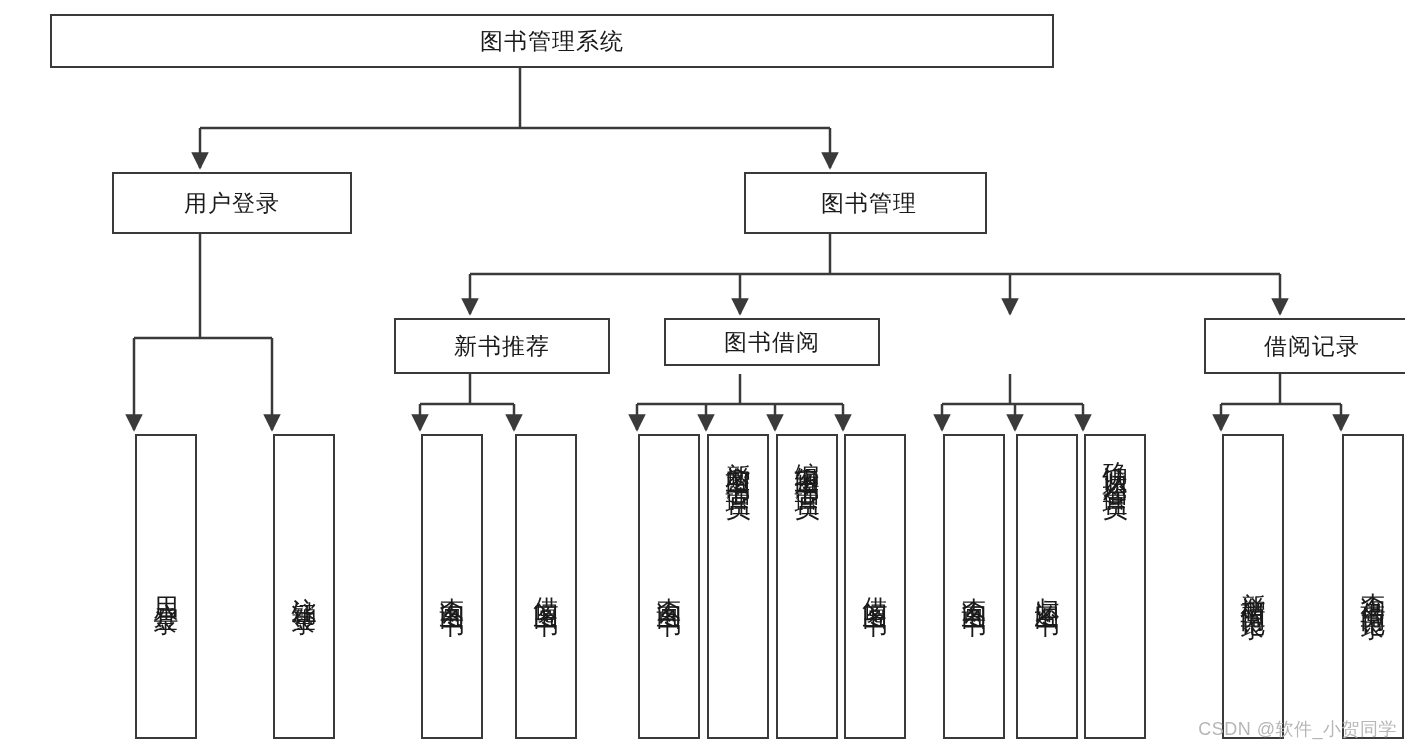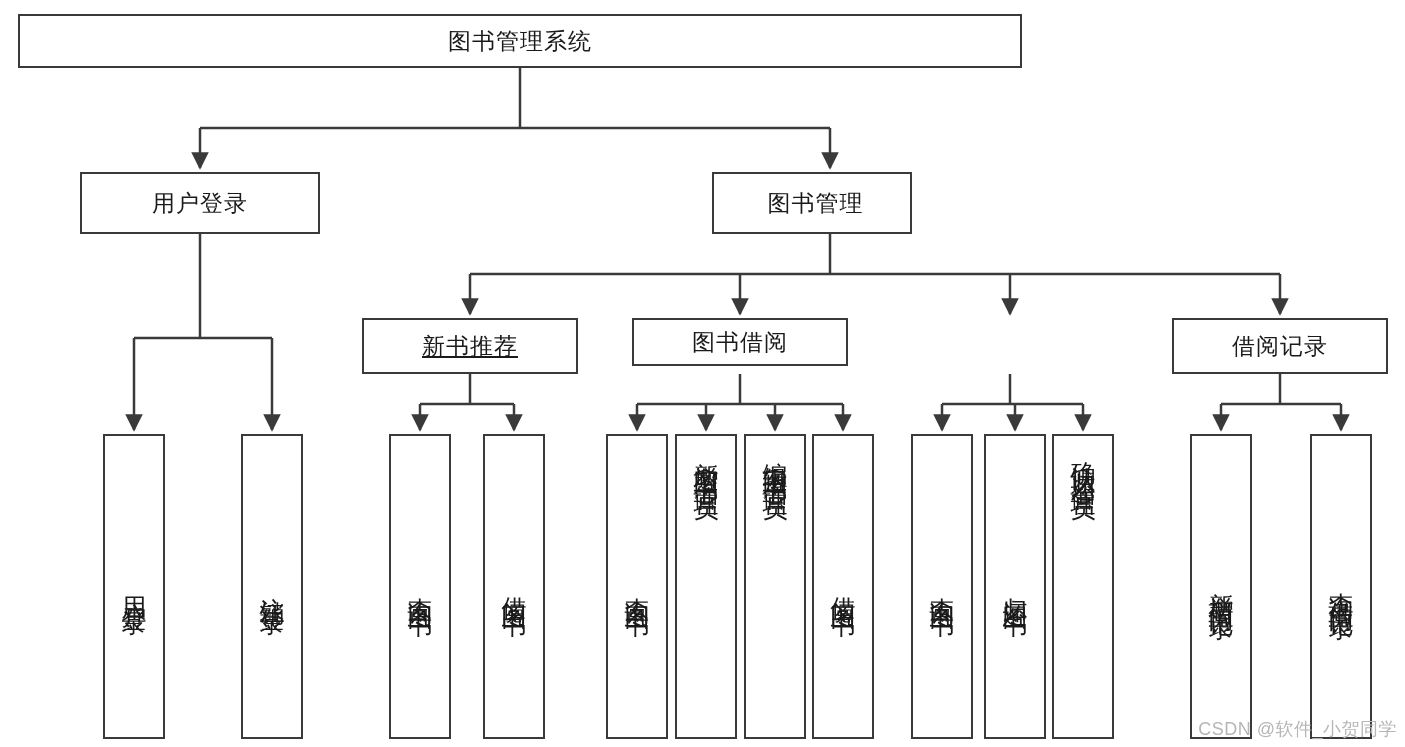--- a/index.html
+++ b/index.html
@@ -29,20 +29,21 @@
   .node {
     position: absolute;
     box-sizing: border-box;
     background: #ffffff;
     border: 2px solid #3a3a3a;
     display: flex;
     align-items: center;
     justify-content: center;
     color: #1a1a1a;
     z-index: 2;
+    margin-left: 32px;
   }
   .node .label {
     display: block;
     text-align: center;
     line-height: 1.15;
     white-space: nowrap;
   }
   
   .node.h .label {
     font-size: 23px;
@@ -138,25 +139,25 @@
     </g>
   </svg>
 
   <div class="node h" style="left:18px; top:14px; width:1004px; height:54px;">
     <span class="label">图书管理系统</span>
   </div>
 
   <div class="node h" style="left:80px; top:172px; width:240px; height:62px;">
     <span class="label">用户登录</span>
   </div>
-  <div class="node h" style="left:712px; top:172px; width:200px; height:62px;padding-left:7px;">
+  <div class="node h" style="left:712px; top:172px; width:243px; height:62px;padding-left:7px;">
     <span class="label">图书管理</span>
   </div>
 
-  <div class="node h" style="left:362px; top:318px; width:216px; height:56px;text-decoration:underline;">
+  <div class="node h" style="left:362px; top:318px; width:216px; height:56px;">
     <span class="label">新书推荐</span>
   </div>
   <div class="node h" style="left:632px; top:318px; width:216px; height:48px;">
     <span class="label">图书借阅</span>
   </div>
   <div class="node h" style="left:1172px; top:318px; width:216px; height:56px;">
     <span class="label">借阅记录</span>
   </div>
 
   <div class="node v center" style="left:103px; top:434px; width:62px; height:305px;">

